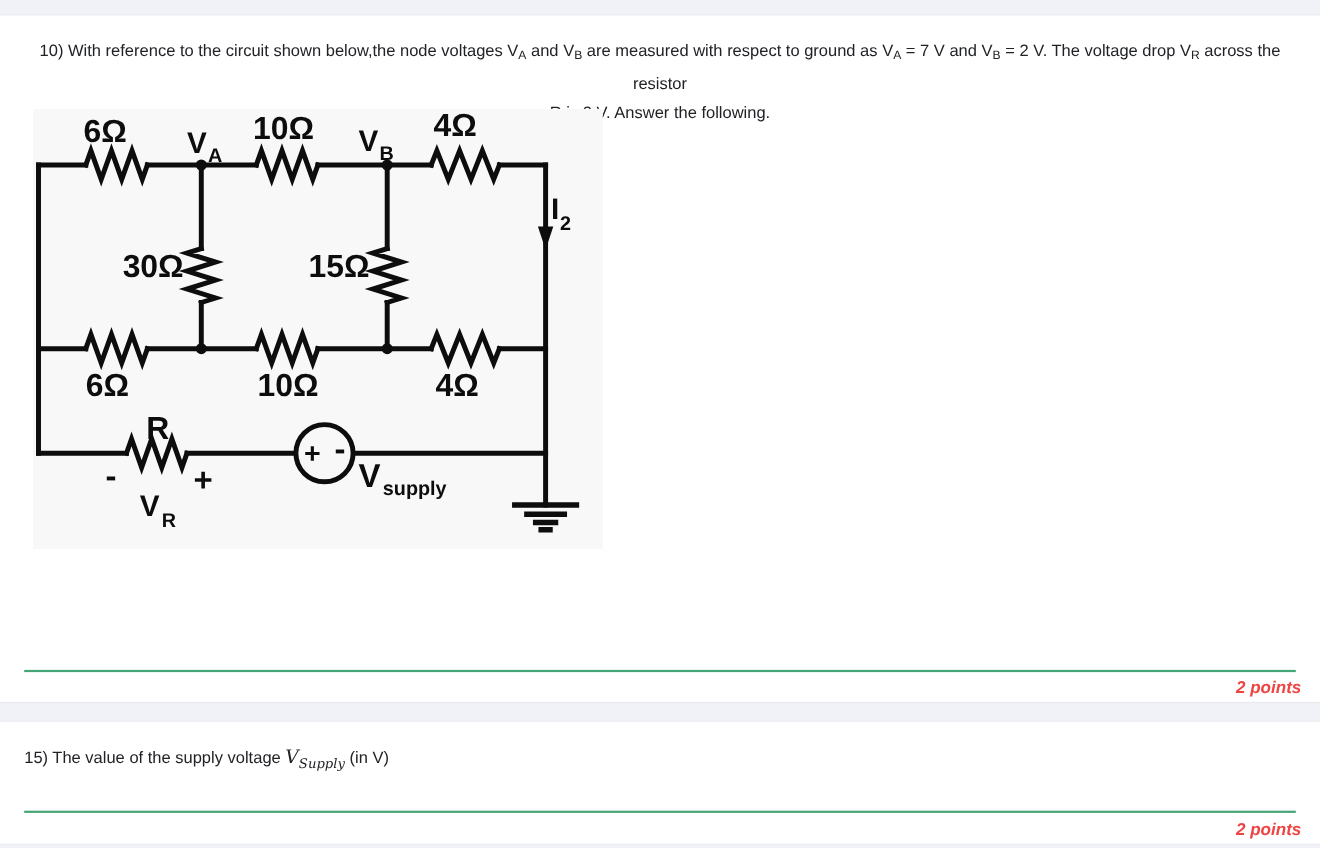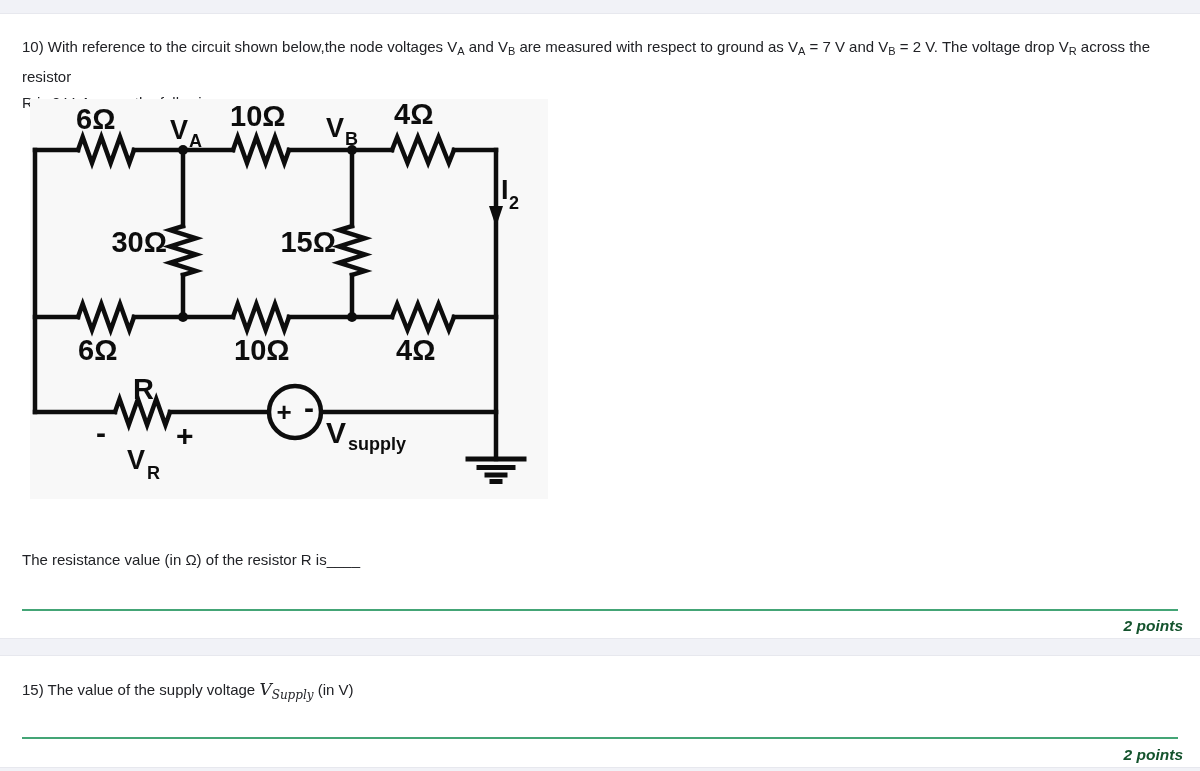--- a/index.html
+++ b/index.html
@@ -7,21 +7,21 @@
     width:1200px;height:771px;position:relative;
     background:#f1f2f7;
     font-family:"Liberation Sans", sans-serif;
     color:#202124;
     overflow:hidden;
   }
   .card{
     position:absolute;left:0;right:0;background:#ffffff;
     border-top:1px solid #e7e8ee;border-bottom:1px solid #e7e8ee;
   }
-  #card-q10{top:13px;height:624px;}
+  #card-q10{top:13px;height:624px;text-align:center;}
   #card-q11{top:655px;height:111px;}
   .q-text{
     position:absolute;left:22px;right:22px;
     font-size:15px;line-height:26px;color:#212226;
   }
   .seg-sub{font-size:11px;vertical-align:-3px;}
   .seg-math{font-family:"DejaVu Serif", serif;font-style:italic;font-size:17px;}
   .seg-msub{font-family:"DejaVu Serif", serif;font-style:italic;font-size:12px;vertical-align:-4px;}
   .circuit-box{
     position:absolute;left:30px;top:85px;width:518px;height:400px;
@@ -30,21 +30,21 @@
   .sub-question{
     position:absolute;left:22px;top:537px;font-size:15px;color:#212226;
   }
   .answer-line{
     position:absolute;left:22px;right:22px;height:2px;background:#44a576;
   }
   #card-q10 .answer-line{top:595px;}
   #card-q11 .answer-line{top:81px;}
   .points{
     position:absolute;right:17px;
-    font-size:15.5px;font-weight:bold;font-style:italic;color:#14532d;
+    font-size:15.5px;font-weight:bold;font-style:italic;color:#ef4444;
   }
   #card-q10 .points{top:603px;}
   #card-q11 .points{top:90px;}
   
   text{fill:#0d0d0d;font-family:"Liberation Sans",sans-serif;font-weight:bold;}
   .lbl{font-size:29px;}
   .vlbl{font-size:27px;}
   .vsub{font-size:18px;}
   .sign{font-size:30px;}
   .srcsign{font-size:26px;}
@@ -118,21 +118,20 @@
     <text class="sign" x="66" y="344">-</text>
     <text class="sign" x="146" y="347">+</text>
     <text class="vlbl" x="97" y="370">V</text>
     <text class="vsub" x="117" y="380">R</text>
     <text class="srcsign" x="254" y="322" text-anchor="middle">+</text>
     <text class="sign" x="279" y="319" text-anchor="middle">-</text>
     <text class="vlbl" x="296" y="344" style="font-size:30px">V</text>
     <text class="vsub" x="318" y="351">supply</text>
   </svg>
 
-  <div class="sub-question">The resistance value (in Ω) of the resistor R is____</div>
 
   <div class="answer-line"></div>
 
   <div class="points">2 points</div>
 </section>
 
 <section class="card" id="card-q11">
   <div class="q-text" style="top:20px"><span>15) The value of the supply voltage </span><span class="seg-math">V</span><span class="seg-msub">Supply</span><span> (in V)</span></div>
 
   <div class="answer-line"></div>

